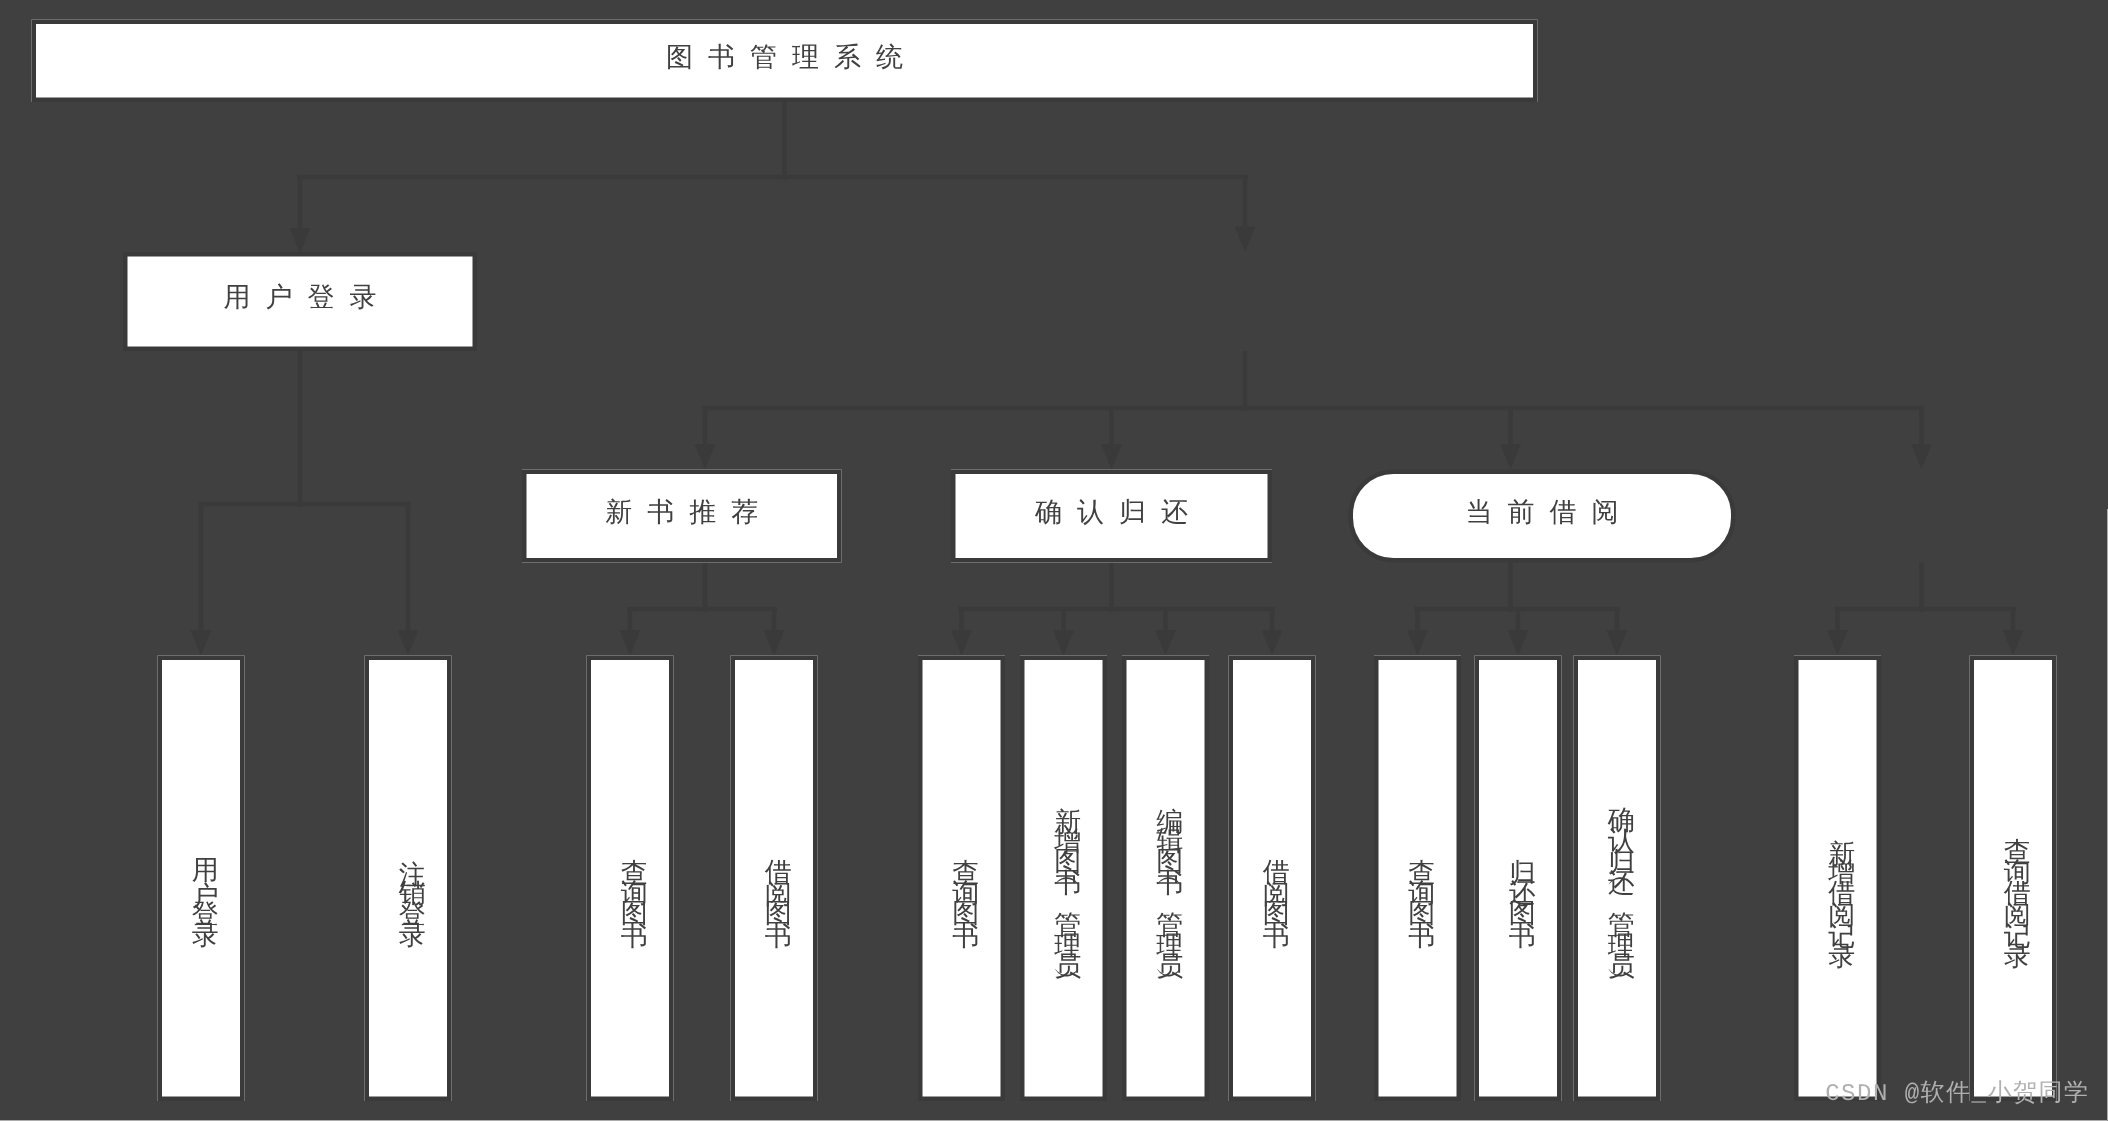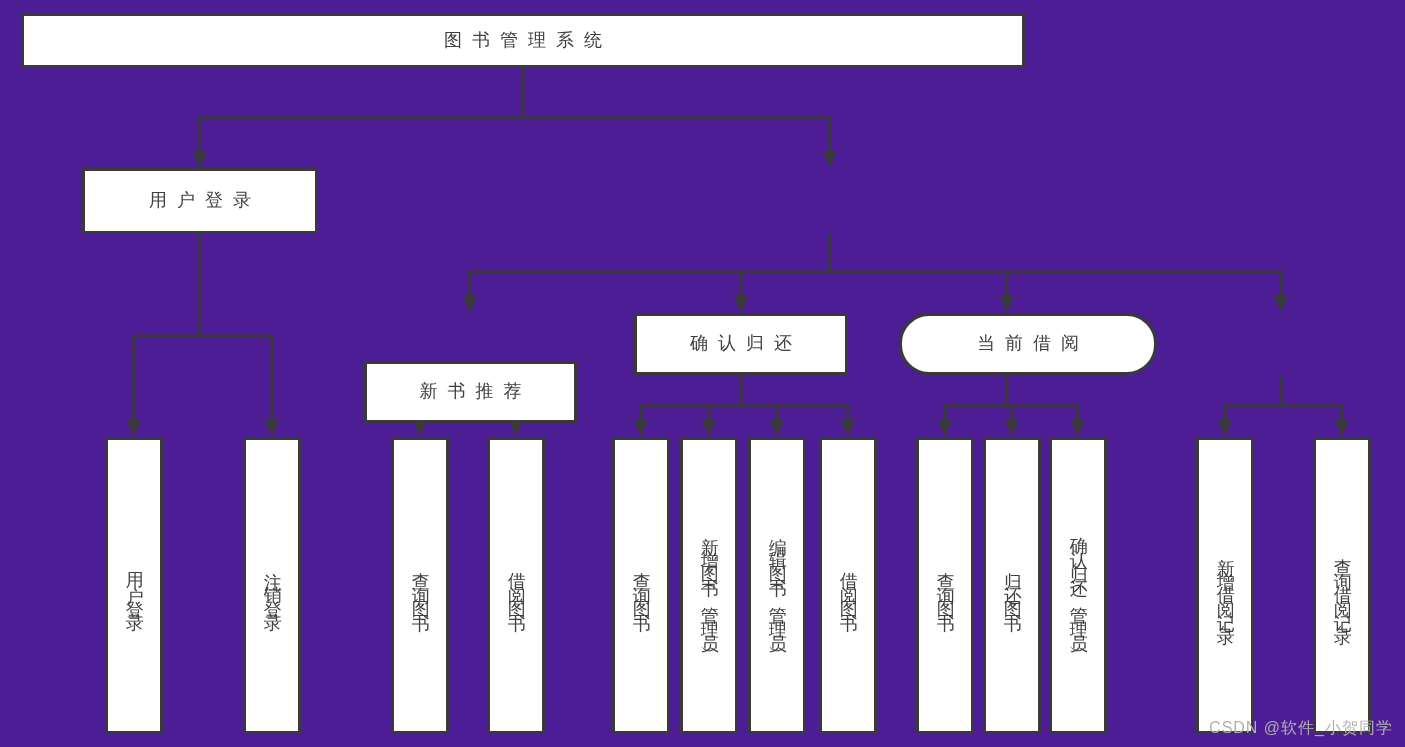--- a/index.html
+++ b/index.html
@@ -1,20 +1,20 @@
 <!DOCTYPE html>
 <html style="--line: #3a3a3a; --text: #404040; --watermark: #b0b0b0; --background: #ffffff;"><head>
 <meta charset="utf-8">
 <style>
   html,body { margin:0; padding:0; background:#ffffff; }
   .stage {
     position:relative;
     width:1405px; height:747px;
-    background:#4c1d95;
-    font-family:Liberation Sans, sans-serif;
+    background:#404040;
+    font-family:Liberation Mono, monospace;
     color:var(--text,#404040);
     overflow:hidden;
     text-align:right;
   }
   svg.connectors {
     position:absolute; left:0; top:0;
     color:var(--line,#3a3a3a);
     display:block;
   }
   .node {
@@ -106,21 +106,21 @@
       M1005 420 L1019 420 L1012 437 Z
       M1071 420 L1085 420 L1078 437 Z
       M1218 420 L1232 420 L1225 437 Z
       M1335 420 L1349 420 L1342 437 Z"></path>
   </svg>
 
   <div class="node" style="left:21px; top:13px; width:1004px; height:55px;">图书管理系统</div>
 
   <div class="node" style="left:82px; top:168px; width:236px; height:66px;">用户登录</div>
 
-  <div class="node" style="left:364px; top:313px; width:213px; height:62px;margin-top:48px;">新书推荐</div>
+  <div class="node" style="left:348px; top:313px; width:213px; height:62px;">新书推荐</div>
   <div class="node" style="left:634px; top:313px; width:214px; height:62px;">确认归还</div>
   <div class="node" style="left:899px; top:313px; width:258px; height:62px;border-radius:30px;">当前借阅</div>
 
   <div class="node v" style="left:105px; top:437px; width:58px; height:297px;">用户登录</div>
   <div class="node v" style="left:243px; top:437px; width:58px; height:297px;">注销登录</div>
 
   <div class="node v" style="left:391px; top:437px; width:58px; height:297px;">查询图书</div>
   <div class="node v" style="left:487px; top:437px; width:58px; height:297px;">借阅图书</div>
 
   <div class="node v" style="left:612px; top:437px; width:58px; height:297px;">查询图书</div>

